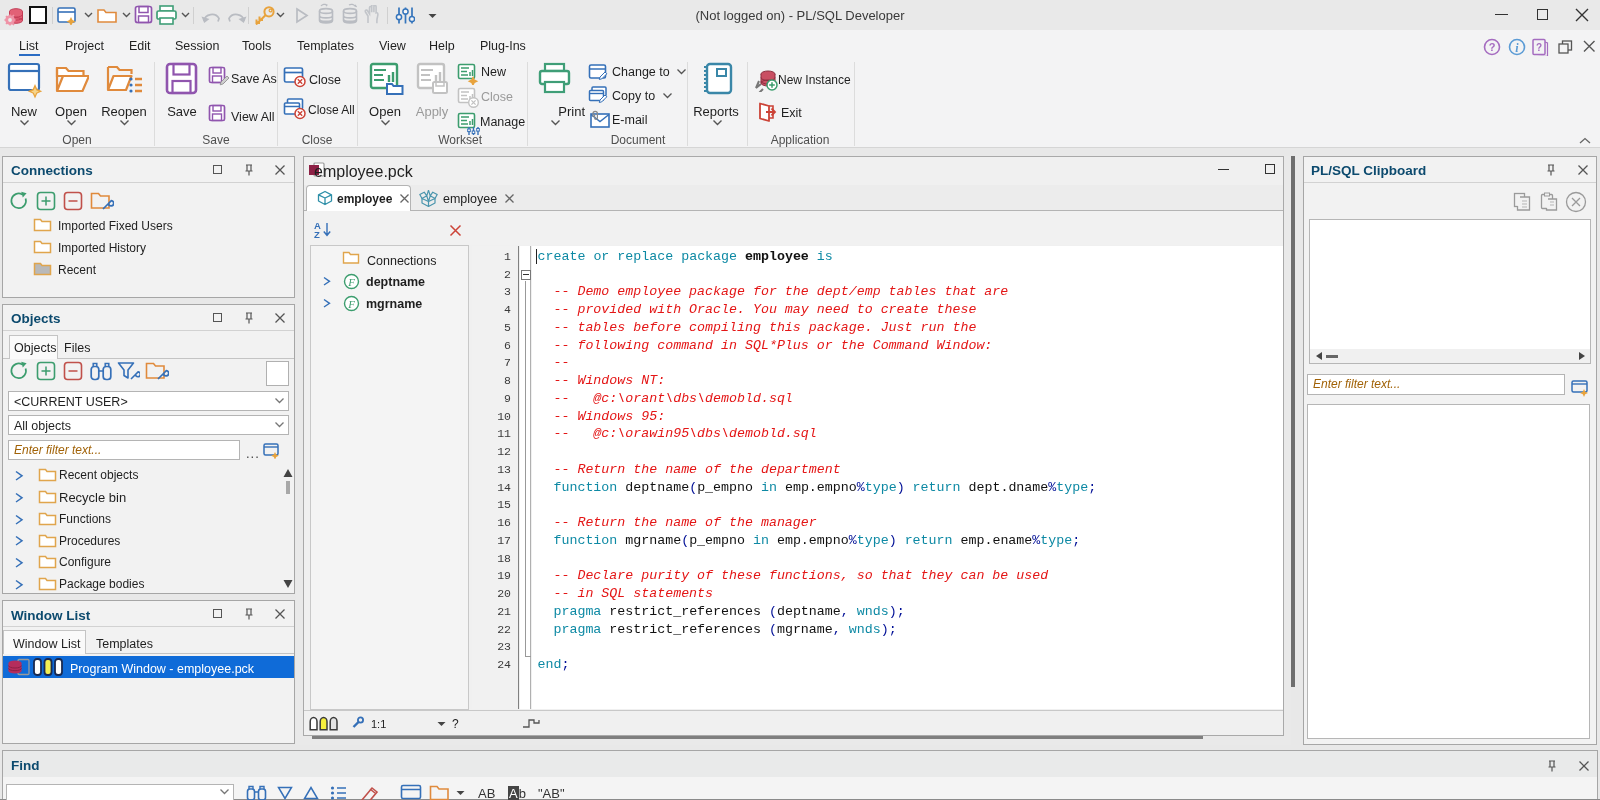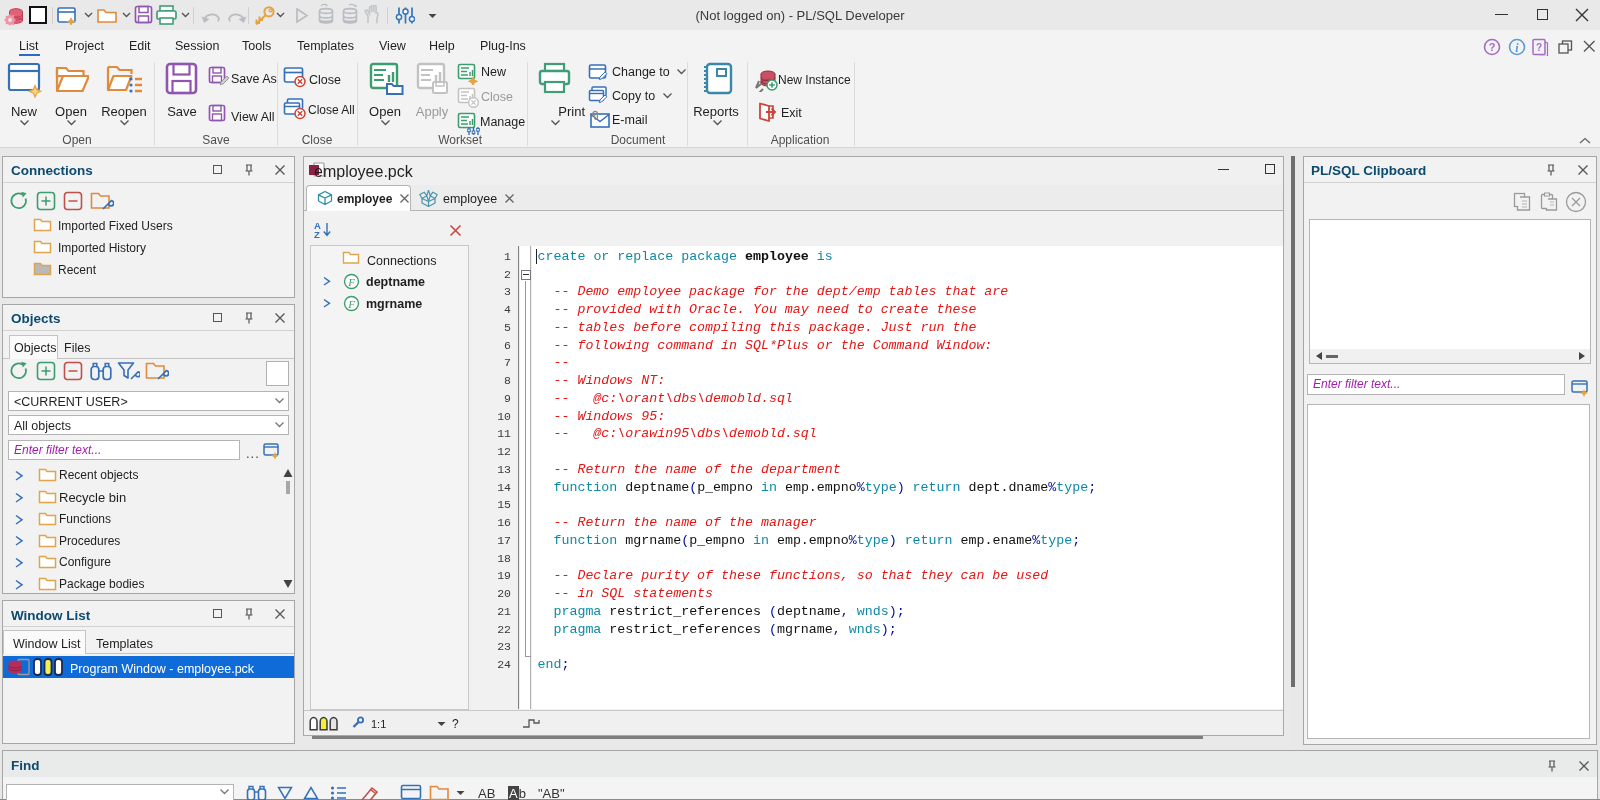--- a/index.html
+++ b/index.html
@@ -2,21 +2,21 @@
 <html><head><meta charset="utf-8">
 <style>
 *{margin:0;padding:0;box-sizing:border-box}
 html,body{width:1600px;height:800px;overflow:hidden}
 body{position:relative;font-family:"Liberation Sans",sans-serif;background:#e8e8e8;font-size:13px;color:#1f1f1f}
 .a{position:absolute}
 .hdr{font-weight:bold;font-size:13.5px;color:#0c4a6e}
 .glbl{font-size:12px;color:#4f4f4f}
 .gray{color:#9a9a9a}
 .inp{position:absolute;background:#fff;border:1px solid #b4b4b4}
-.it{font-style:italic;color:#a21caf;font-size:12px}
+.it{font-style:italic;color:#a16207;font-size:12px}
 .k{color:#0d89a4}
 .c{color:#e41616;font-style:italic}
 .s{color:#000f96}
 .mono{font-family:"Liberation Mono",monospace}
 .vsep{position:absolute;width:1px;background:#dcdcdc}
 </style></head>
 <body>
 
 <div class="a" style="left:0;top:0;width:1600px;height:30px;background:#e9e9e9"></div>
 <div class="a" style="left:640px;top:8px;width:320px;text-align:center;font-size:13px;color:#3a3a3a">(Not logged on) - PL/SQL Developer</div>

